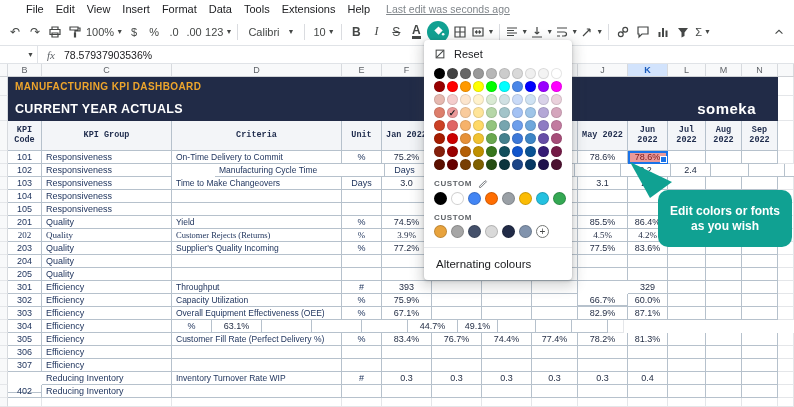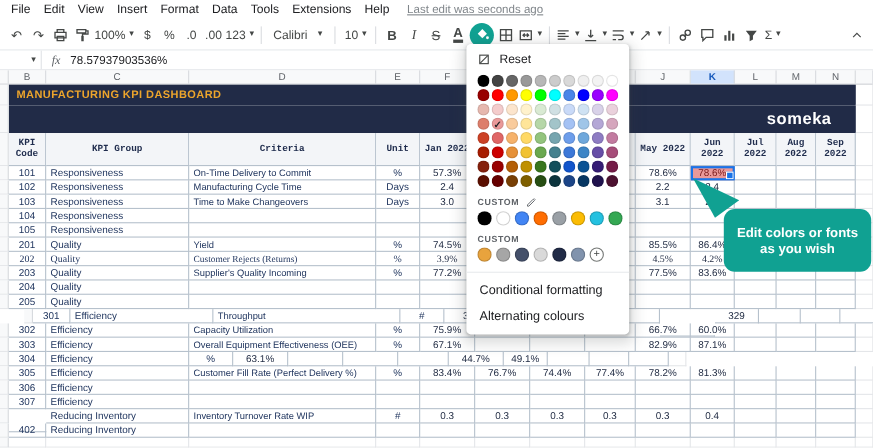--- a/index.html
+++ b/index.html
@@ -91,21 +91,21 @@
   
   .callout{position:absolute;left:658px;top:190px;width:134px;min-height:57px;background:#10a192;
     border-radius:10px;color:#fff;font-weight:bold;font-size:12px;line-height:1.25;display:flex;
     align-items:center;justify-content:center;text-align:center;padding:8px 10px;z-index:15;}
   .callout-arrow{position:absolute;left:622px;top:158px;z-index:14;}
 </style>
 </head>
 <body>
 
 <div class="menu-bar">
-  <div id="menu-items" style="display:flex;">
+  <div id="menu-items" style="display:flex;margin-left:16px;">
       <div class="menu-item">File</div>
       <div class="menu-item">Edit</div>
       <div class="menu-item">View</div>
       <div class="menu-item">Insert</div>
       <div class="menu-item">Format</div>
       <div class="menu-item">Data</div>
       <div class="menu-item">Tools</div>
       <div class="menu-item">Extensions</div>
       <div class="menu-item">Help</div>
     </div>
@@ -261,20 +261,21 @@
 
 <div class="grid" id="grid">
     <div class="row" style="height: 19px;">
       <div class="cell gutter"></div>
       <div class="band title-band" style="width: 770px;">MANUFACTURING KPI DASHBOARD</div>
       <div class="cell outside" style="width: 16px;"></div>
     </div>
     <div class="row" style="height: 25px;">
       <div class="cell gutter"></div>
       <div class="band section-band" style="width: 770px;">
+        <span class="section-text">CURRENT YEAR ACTUALS</span>
         <span class="logo">someka</span>
       </div>
       <div class="cell outside" style="width: 16px;"></div>
     </div>
     <div class="row" style="height: 30px; font-family: Liberation Mono, monospace;">
       <div class="cell gutter"></div>
       <div class="cell th" style="width: 34px;">KPI
 Code</div>
       <div class="cell th" style="width: 130px;">KPI Group</div>
       <div class="cell th" style="width: 170px;">Criteria</div>
@@ -289,36 +290,36 @@
       <div class="cell th" style="width: 36px;">Aug 2022</div>
       <div class="cell th" style="width: 36px;">Sep 2022</div>
       <div class="cell outside" style="width: 16px;"></div>
     </div>
     <div class="row" style="height: 13px;">
       <div class="cell gutter"></div>
       <div class="cell code" style="width: 34px;">101</div>
       <div class="cell group" style="width: 130px;">Responsiveness</div>
       <div class="cell crit" style="width: 170px;">On-Time Delivery to Commit</div>
       <div class="cell unit" style="width: 40px;">%</div>
-      <div class="cell val" style="width: 50px;">57.3%</div>
+      <div class="cell val" style="width: 50px;">75.2%</div>
       <div class="cell val" style="width: 50px;"></div>
       <div class="cell val" style="width: 50px;"></div>
       <div class="cell val" style="width: 46px;"></div>
       <div class="cell val" style="width: 50px;">78.6%</div>
       <div class="cell val sel-cell" style="width: 40px; background: rgb(234, 153, 153);">78.6%</div>
       <div class="cell val" style="width: 38px;"></div>
       <div class="cell val" style="width: 36px;"></div>
       <div class="cell val" style="width: 36px;"></div>
       <div class="cell outside" style="width: 16px;"></div>
     </div>
     <div class="row" style="height: 13px;">
       <div class="cell gutter"></div>
       <div class="cell code" style="width: 34px;">102</div>
       <div class="cell group" style="width: 130px;">Responsiveness</div>
-      <div class="cell crit" style="width: 170px;">Manufacturing Cycle Time</div>
+      <div class="cell crit" style="width: 170px; margin-left: 43px;">Manufacturing Cycle Time</div>
       <div class="cell unit" style="width: 40px;">Days</div>
       <div class="cell val" style="width: 50px;">2.4</div>
       <div class="cell val" style="width: 50px;"></div>
       <div class="cell val" style="width: 50px;"></div>
       <div class="cell val" style="width: 46px;"></div>
       <div class="cell val" style="width: 50px;">2.2</div>
       <div class="cell val" style="width: 40px;">2.4</div>
       <div class="cell val" style="width: 38px;"></div>
       <div class="cell val" style="width: 36px;"></div>
       <div class="cell val" style="width: 36px;"></div>
@@ -453,21 +454,21 @@
       <div class="cell val" style="width: 50px;"></div>
       <div class="cell val" style="width: 50px;"></div>
       <div class="cell val" style="width: 46px;"></div>
       <div class="cell val" style="width: 50px;"></div>
       <div class="cell val" style="width: 40px;"></div>
       <div class="cell val" style="width: 38px;"></div>
       <div class="cell val" style="width: 36px;"></div>
       <div class="cell val" style="width: 36px;"></div>
       <div class="cell outside" style="width: 16px;"></div>
     </div>
-    <div class="row" style="height: 13px; padding-left: 22px;">
+    <div class="row" style="height: 13px;">
       <div class="cell gutter"></div>
       <div class="cell code" style="width: 34px;">301</div>
       <div class="cell group" style="width: 130px;">Efficiency</div>
       <div class="cell crit" style="width: 170px;">Throughput</div>
       <div class="cell unit" style="width: 40px;">#</div>
       <div class="cell val" style="width: 50px;">393</div>
       <div class="cell val" style="width: 50px;"></div>
       <div class="cell val" style="width: 50px;"></div>
       <div class="cell val" style="width: 46px;"></div>
       <div class="cell val" style="width: 50px; margin-top: 24px;">319</div>
@@ -746,21 +747,20 @@
       <div class="cswatch" style="background: rgb(232, 163, 61);"></div>
       <div class="cswatch" style="background: rgb(166, 166, 166);"></div>
       <div class="cswatch" style="background: rgb(68, 80, 106);"></div>
       <div class="cswatch" style="background: rgb(217, 217, 217);"></div>
       <div class="cswatch" style="background: rgb(33, 43, 71);"></div>
       <div class="cswatch" style="background: rgb(129, 147, 173);"></div>
       <div class="add-btn">+</div>
     </div>
   <div class="pdiv"></div>
   <div id="picker-menu">
-      <div class="pitem">Conditional formatting</div>
       <div class="pitem">Alternating colours</div>
     </div>
 </div>
 
 <svg class="callout-arrow" width="56" height="42" viewBox="0 0 56 42">
   <polygon points="8,4 50,24 28,40" fill="#10a192"></polygon>
 </svg>
 <div class="callout">
   <span>Edit colors or fonts as you wish</span>
 </div>

